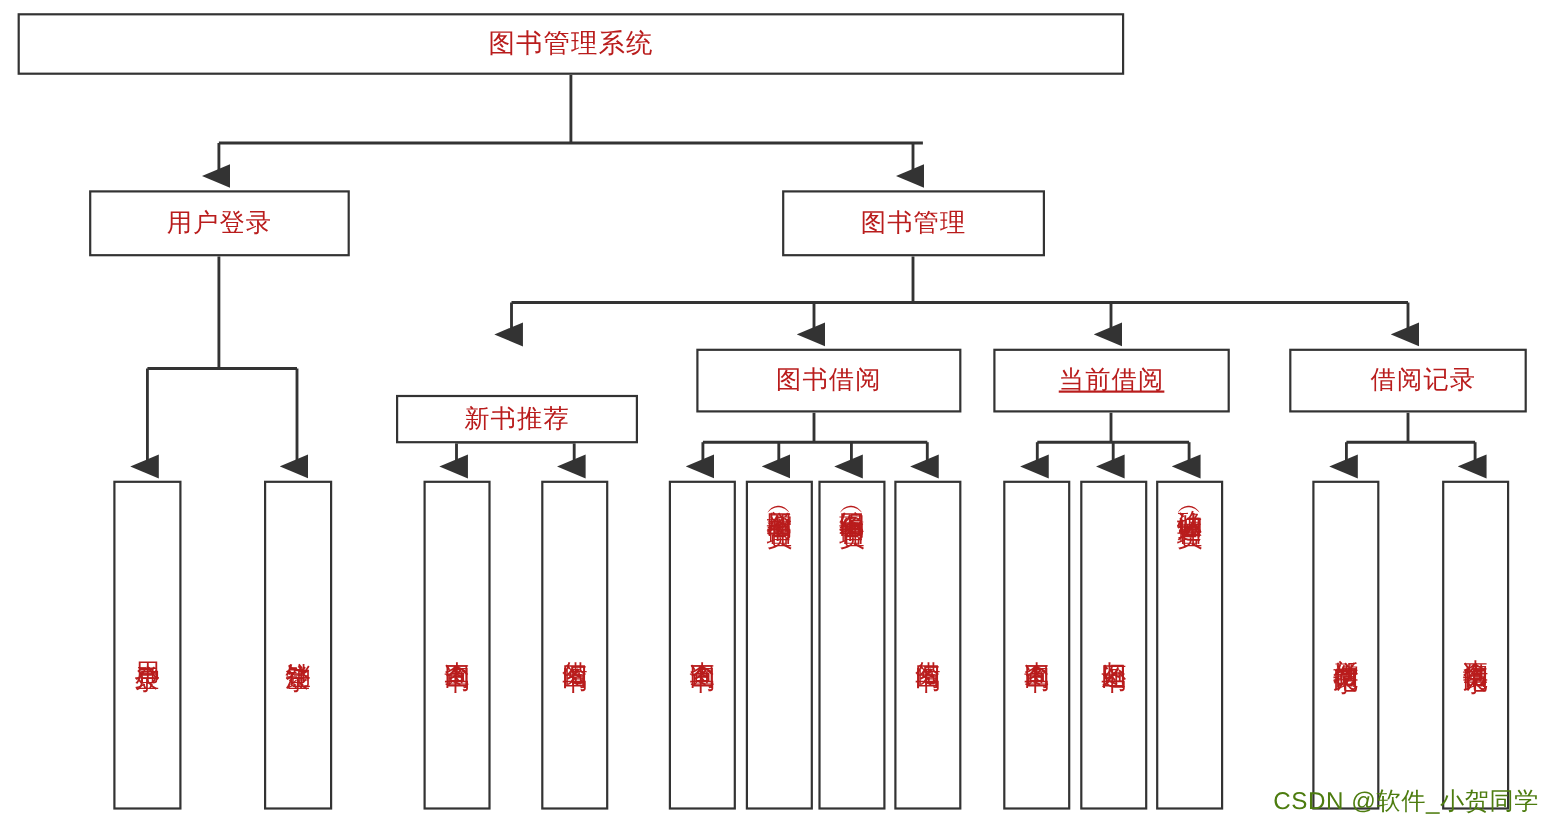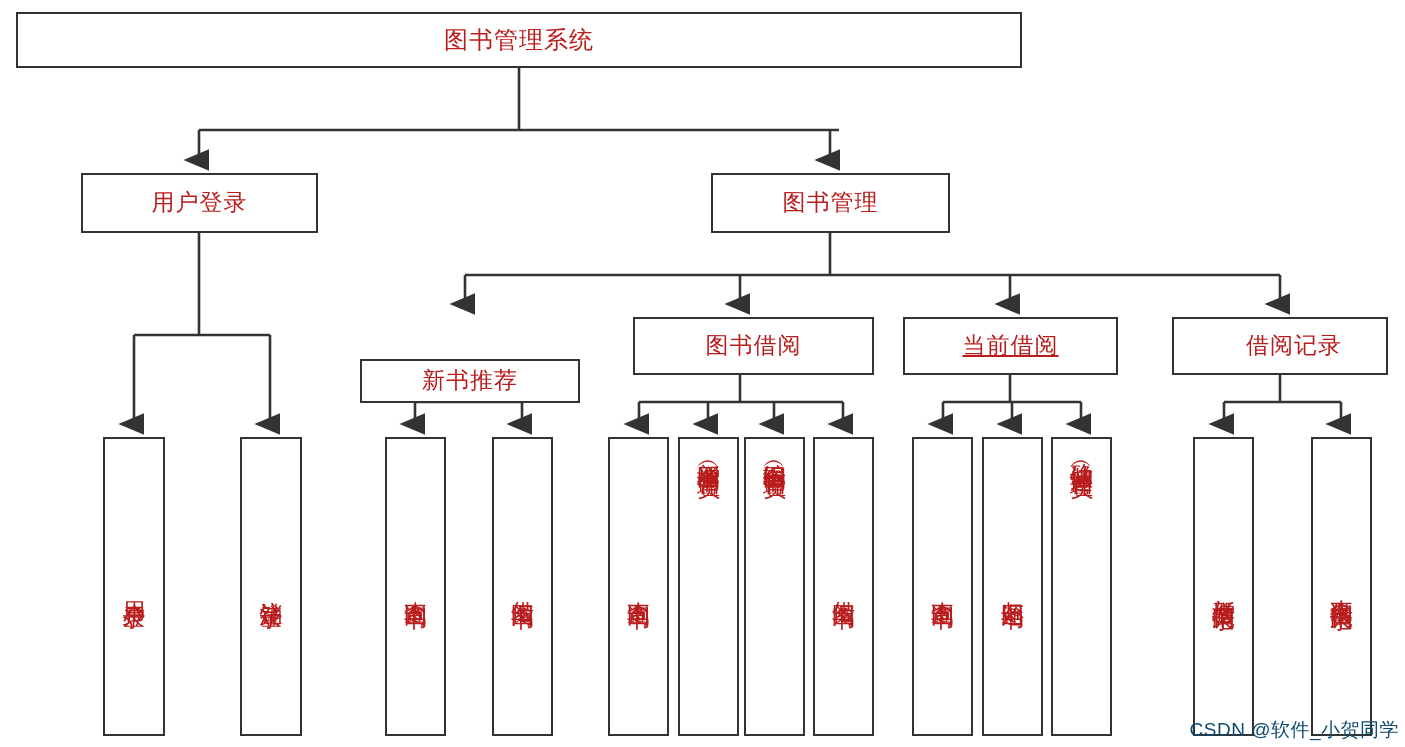--- a/index.html
+++ b/index.html
@@ -59,22 +59,22 @@
   .vtext {
     writing-mode: vertical-rl;
     text-orientation: upright;
     display: block;
     white-space: nowrap;
   }
   .watermark {
     position: absolute;
     right: 6px;
     bottom: 4px;
-    font-size: 19px;
-    color: #0c4a6e;
+    font-size: 22px;
+    color: #4d7c0f;
     letter-spacing: 0.5px;
     white-space: nowrap;
   }
 </style>
 </head>
 <body>
 
 <div id="canvas">
 
   <svg class="wires" viewBox="0 0 1405 747">

